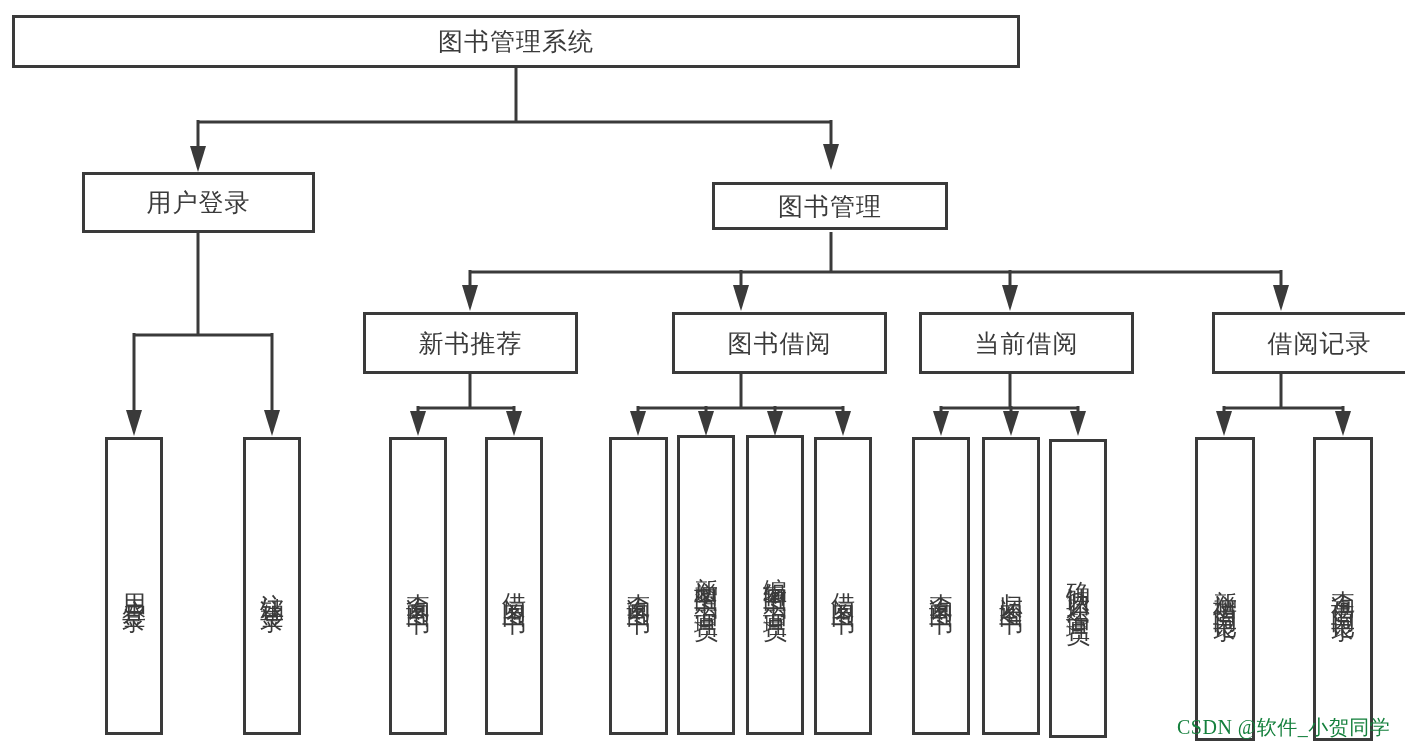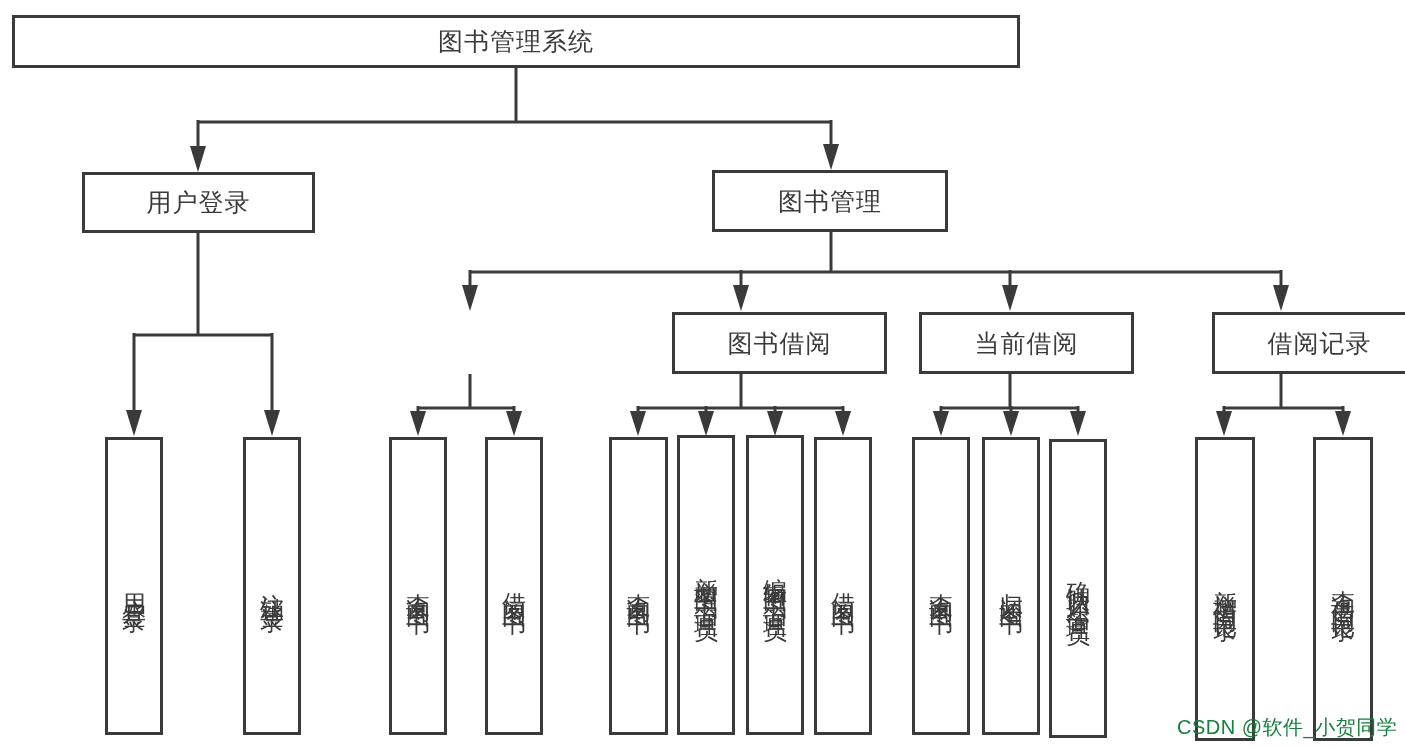--- a/index.html
+++ b/index.html
@@ -1,21 +1,21 @@
 <!DOCTYPE html>
 <html><head>
 <meta charset="utf-8">
 <style>
   html, body { margin: 0; padding: 0; background: #ffffff; }
   .stage {
     position: relative;
     width: 1405px;
     height: 747px;
     background: #ffffff;
-    font-family: Liberation Sans, sans-serif;
+    font-family: Liberation Serif, serif;
     overflow: hidden;
   }
   .connectors {
     position: absolute;
     left: 0; top: 0;
     width: 1405px; height: 747px;
     pointer-events: none;
   }
   .connectors path, .connectors line {
     stroke: #3a3a3a;
@@ -149,24 +149,27 @@
     </g>
   </svg>
 
   <div class="hbox" style="left:12px; top:15px; width:1008px; height:53px;">
     <span>图书管理系统</span>
   </div>
 
   <div class="hbox" style="left:82px; top:172px; width:233px; height:61px;">
     <span>用户登录</span>
   </div>
-  <div class="hbox" style="left:712px; top:170px; width:236px; height:62px;">
+  <div class="hbox" style="left:712px; top:182px; width:236px; height:48px;">
     <span>图书管理</span>
   </div>
 
+  <div class="hbox" style="left:363px; top:312px; width:215px; height:62px;">
+    <span>新书推荐</span>
+  </div>
   <div class="hbox" style="left:672px; top:312px; width:215px; height:62px;">
     <span>图书借阅</span>
   </div>
   <div class="hbox" style="left:903px; top:312px; width:215px; height:62px;margin-left:16px;">
     <span>当前借阅</span>
   </div>
   <div class="hbox" style="left:1173px; top:312px; width:215px; height:62px;margin-left:39px;">
     <span>借阅记录</span>
   </div>
 

